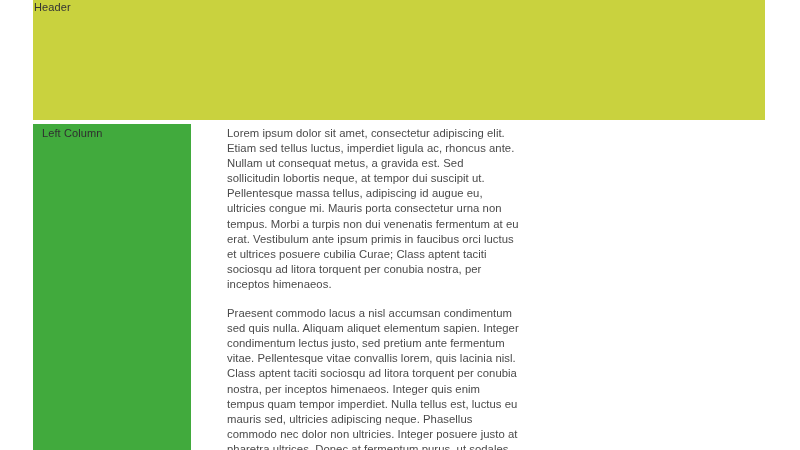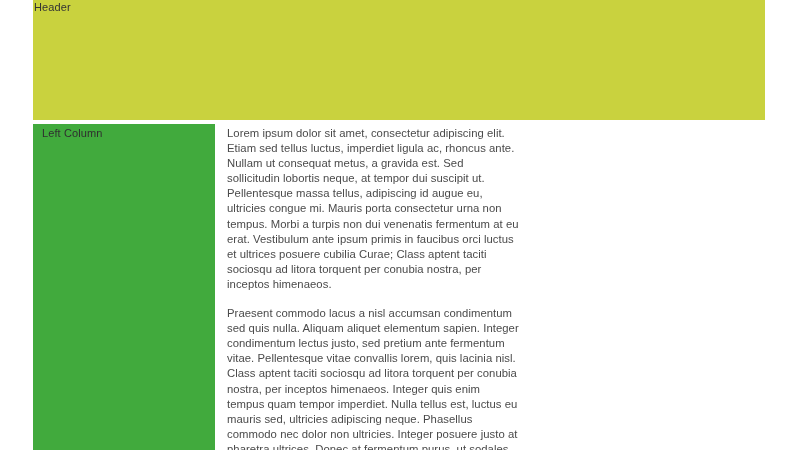--- a/index.html
+++ b/index.html
@@ -45,21 +45,21 @@
     position: absolute;
     left: 33px;
     top: 124px;
     width: 732px;
     height: 326px;
   }
   .col-left {
     position: absolute;
     left: 0px;
     top: 0px;
-    width: 182px;
+    width: 158px;
     height: 326px;
     background: #41aa3d;
     overflow: hidden;
   }
   .col-right {
     position: absolute;
     left: 551px;
     top: 0px;
     width: 181px;
     height: 326px;

